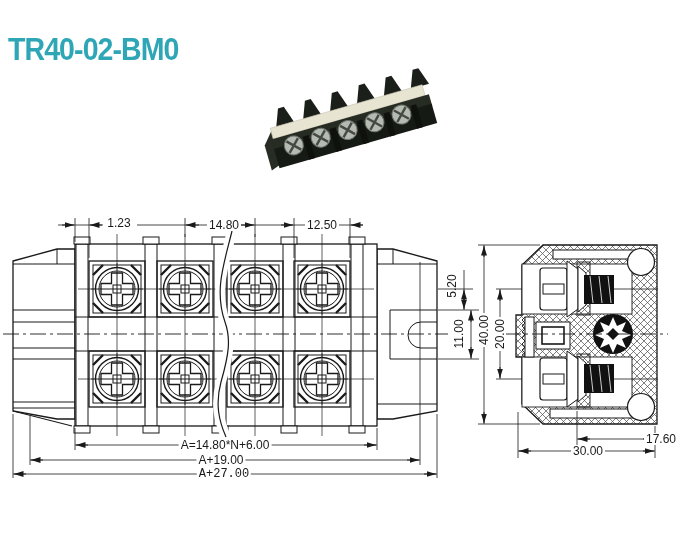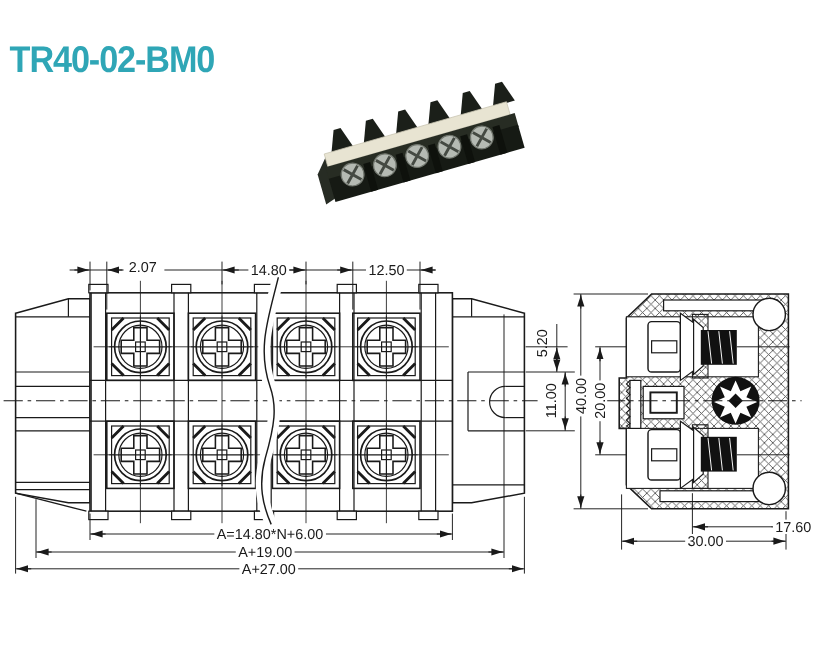--- a/index.html
+++ b/index.html
@@ -272,27 +272,27 @@
       <g transform="translate(50,16)">
             <circle r="9.5" fill="#b5bab3" stroke="#70756d"></circle>
             <path d="M-6,-6 L6,6 M-6,6 L6,-6" stroke="#454a43" stroke-width="2.4"></path>
           </g>
     </g>
   </g>
 </svg>
 
 <div class="title" style="color: rgb(47, 166, 182);">TR40-02-BM0</div>
 
-<div class="dim" style="left:119px;top:211px;">2.07</div>
+<div class="dim" style="left:119px;top:211px;">1.23</div>
 <div class="dim bg" style="left:224px;top:213px;">14.80</div>
 <div class="dim bg" style="left:322px;top:213px;">12.50</div>
 <div class="dim rot" style="left:452px;top:274px;">5.20</div>
 <div class="dim rot" style="left:459px;top:322px;">11.00</div>
 <div class="dim bg" style="left:225px;top:433px;">A=14.80*N+6.00</div>
 <div class="dim bg" style="left:221px;top:448px;">A+19.00</div>
-<div class="dim bg" style="left:224px;top:462px;">A+27.00</div>
+<div class="dim bg" style="left:224px;top:462px;font-family:Liberation Mono, monospace;">A+27.00</div>
 <div class="dim rot bg" style="left:484px;top:318px;">40.00</div>
 <div class="dim rot bg" style="left:500px;top:322px;">20.00</div>
 <div class="dim bg" style="left:616px;top:427px;margin-left:45px;">17.60</div>
 <div class="dim bg" style="left:588px;top:439px;text-align:center;">30.00</div>
 
 
 </div>
 
 </body></html>

